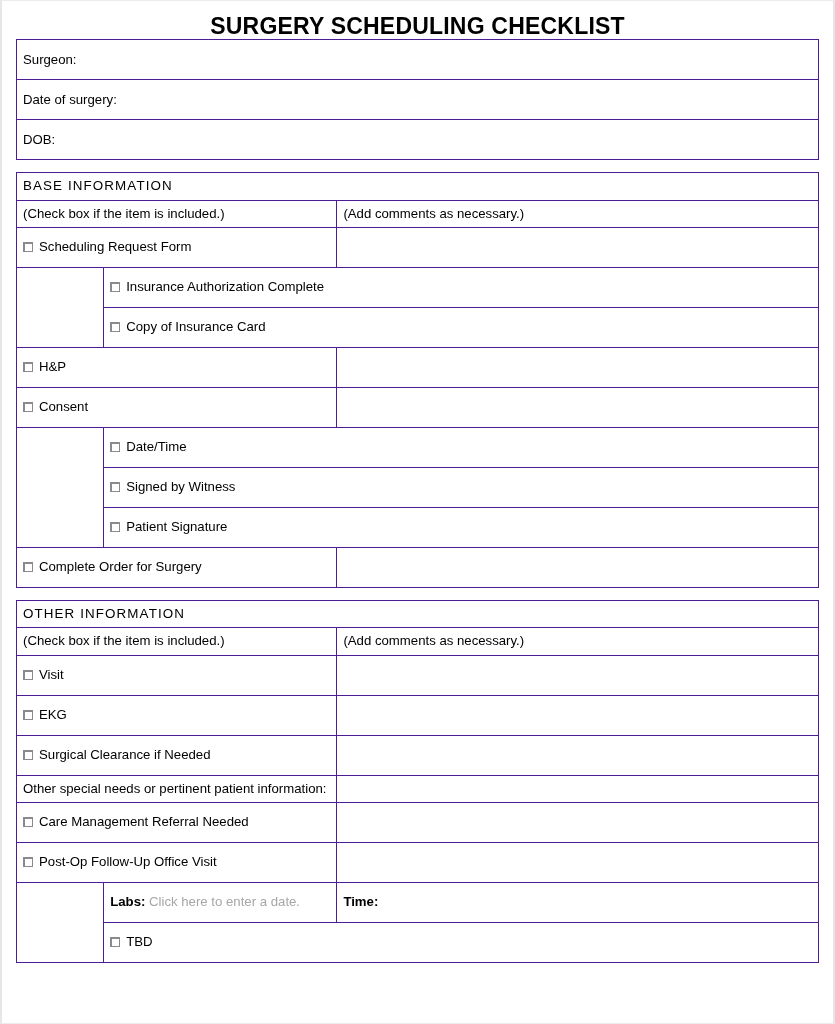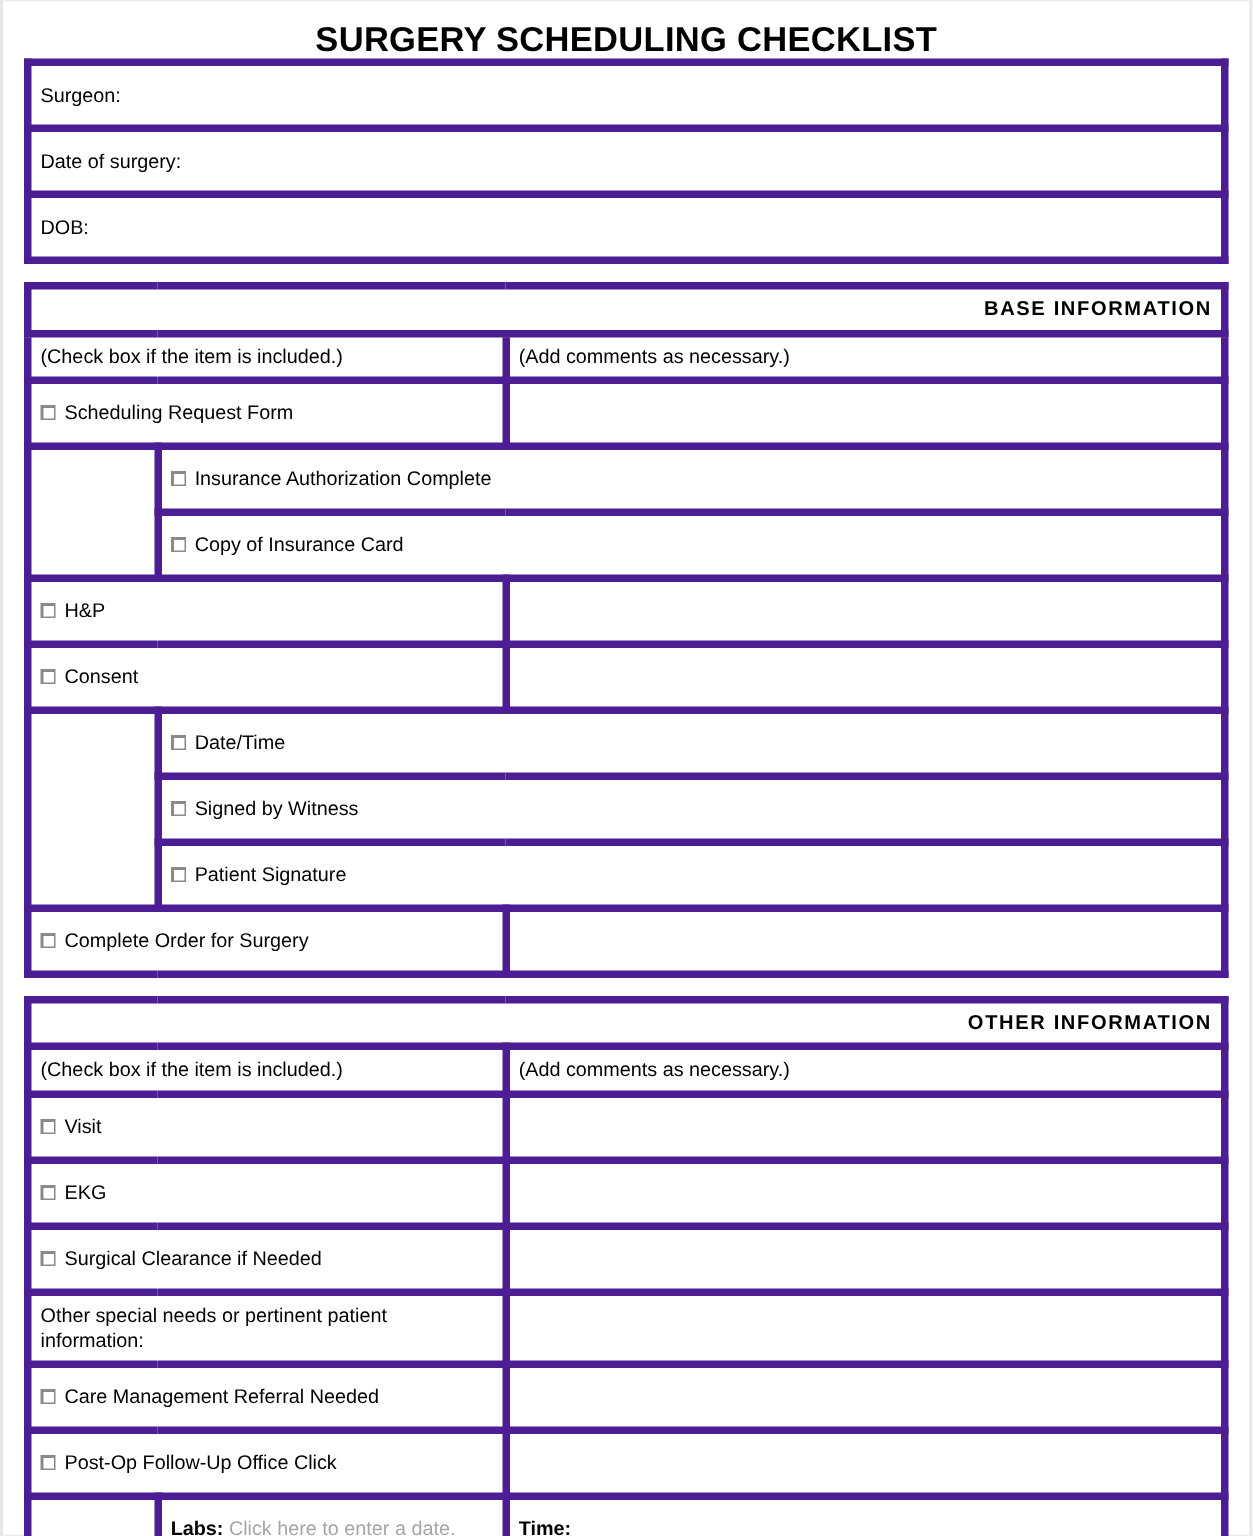--- a/index.html
+++ b/index.html
@@ -45,32 +45,32 @@
 
   table.form {
     width: 100%;
     border-collapse: collapse;
     table-layout: fixed;
     font-size: 13.2px;
   }
   table.form + table.form { margin-top: 12px; }
 
   table.form td {
-    border: 5px solid #4c1d95;
+    border: 1px solid #4c1d95;
     padding: 4px 6px 5px 6px;
     vertical-align: middle;
     line-height: 1.3;
     background: #ffffff;
   }
   .outer-top td { border-top: 1px solid #c9c9c9; }
 
   td.section-head {
     background: #e6e6e6;
-    text-align: right;
-    font-weight: bold;
+    text-align: left;
+    font-weight: normal;
     font-size: 13.4px;
     letter-spacing: 1.1px;
     padding: 5px 6px 6px 6px;
   }
   td.colhead {
     background: #f2f2f2;
     font-size: 13.2px;
     padding: 5px 6px 6px 6px;
   }
   td.indent-cell {
@@ -241,21 +241,21 @@
       </tr>
 
       <tr>
         <td class="row-tall" colspan="2">
           <span class="cb"></span><span class="cb-label">Care Management Referral Needed</span>
         </td>
         <td class="comment"></td>
       </tr>
       <tr>
         <td class="row-tall" colspan="2">
-          <span class="cb"></span><span class="cb-label">Post-Op Follow-Up Office Click</span>
+          <span class="cb"></span><span class="cb-label">Post-Op Follow-Up Office Visit</span>
         </td>
         <td class="comment"></td>
       </tr>
 
       <tr>
         <td class="indent-cell" rowspan="2"></td>
         <td class="row-tall">
           <span class="bold">Labs:</span>
           <span class="placeholder">Click here to enter a date.</span>
         </td>

